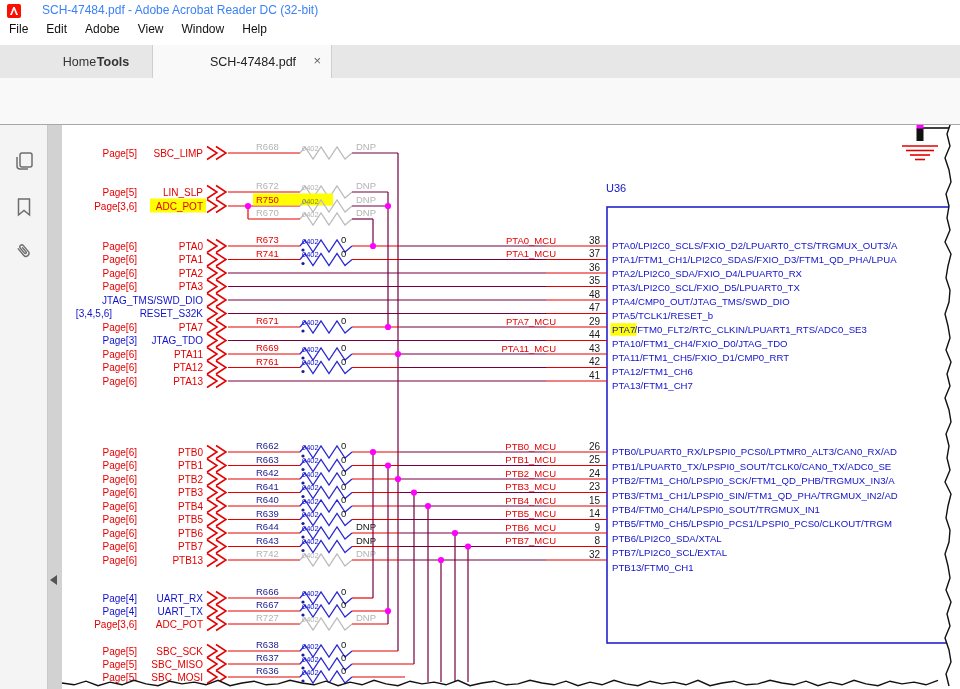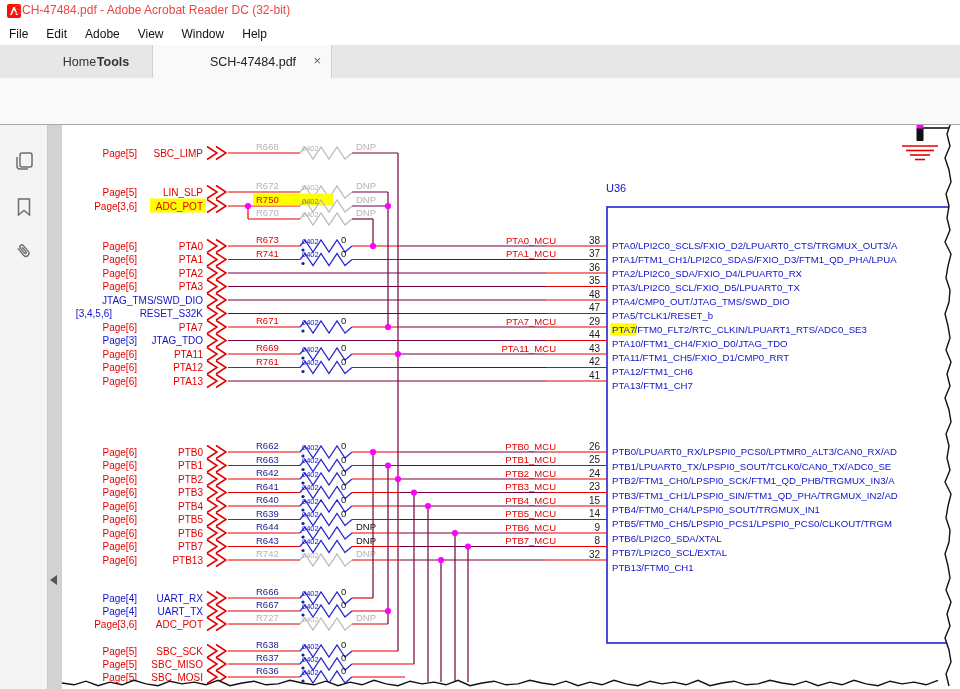--- a/index.html
+++ b/index.html
@@ -1,24 +1,24 @@
 <!DOCTYPE html>
 <html><head>
 <meta charset="utf-8">
 <style>
   html,body{margin:0;padding:0;background:#fff;}
   #app{position:relative;width:960px;height:689px;overflow:hidden;background:#fff;
        font-family:"Liberation Sans",sans-serif;box-shadow:inset 0 0 0 1px #9a9a9a;}
   .abs{position:absolute;}
   
   #titlebar{left:0;top:0;width:960px;height:22px;background:#fff;}
-  #titlebar .title{position:absolute;left:14px;top:3px;font-size:12px;color:#ef4444;}
+  #titlebar .title{position:absolute;left:42px;top:3px;font-size:12px;color:#3b82f6;}
   #adobe-ico{position:absolute;left:7px;top:4px;width:14px;height:14px;}
   
-  #menubar{left:0;top:22px;width:960px;height:23px;background:#fff;display:flex;align-items:center;}
+  #menubar{left:0;top:22px;width:960px;height:23px;background:#fff;display:flex;}
   #menubar span{font-size:12px;color:#111;padding:0 9px;cursor:default;}
   
   #tabbar{left:0;top:45px;width:960px;height:33px;background:#e7e7e7;border-bottom:1px solid #d4d4d4;}
   .tab{position:absolute;top:0;height:33px;display:flex;align-items:center;justify-content:center;
        font-size:12.5px;color:#333;}
   #tab-home{left:0;width:75px;padding-left:42px;}
   #tab-tools{left:75px;width:76px;font-weight:bold;}
   #tab-doc{left:152px;width:180px;background:#f9f9f9;border-left:1px solid #cfcfcf;border-right:1px solid #cfcfcf;
            justify-content:center;padding-left:22px;box-sizing:border-box;color:#222;}
   #tab-doc .close{position:absolute;right:10px;top:8px;font-size:13px;color:#666;line-height:15px;}

